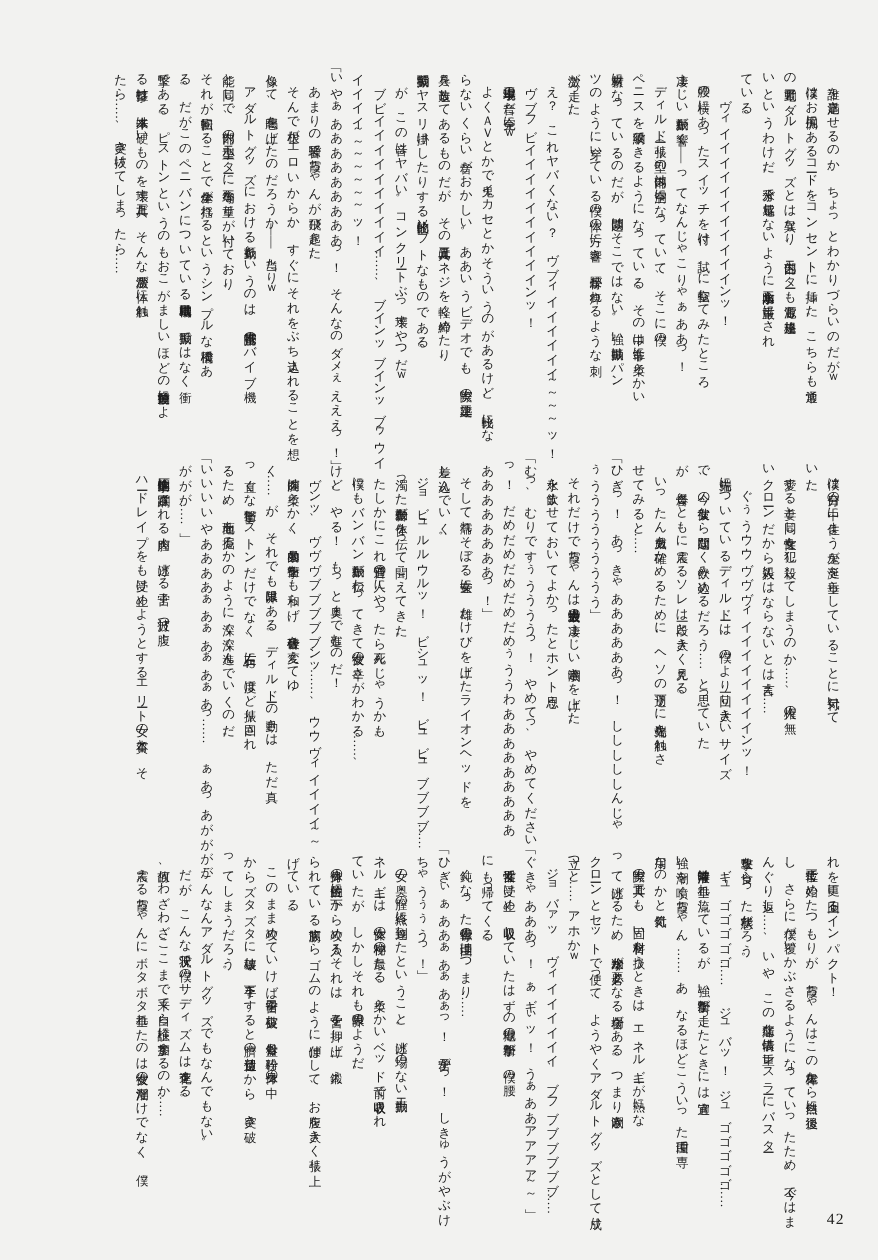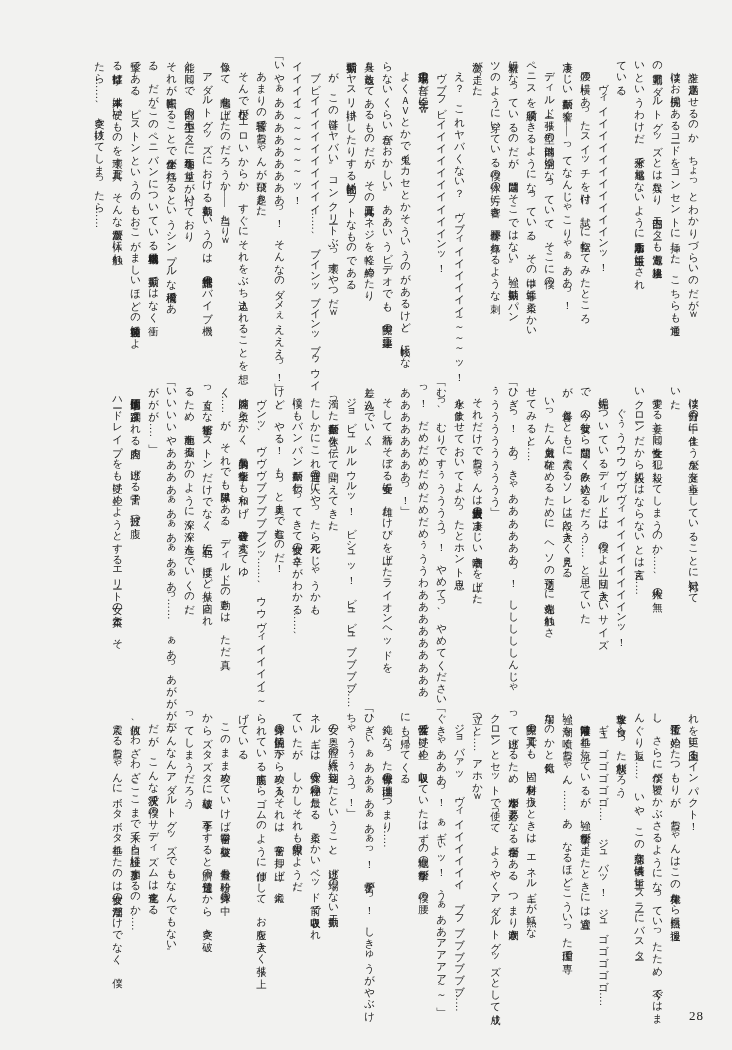--- a/index.html
+++ b/index.html
@@ -158,14 +158,14 @@
         <p class="line">げている。</p>
         <p class="line">　このまま攻めていけば子宮口を突破し、骨盤も粉砕、身体の中</p>
         <p class="line">からズタズタに破壊し、下手をすると臍の位置辺りから、突き破</p>
         <p class="line">ってしまうだろう。</p>
         <p class="line">　こんなんアダルトグッズでもなんでもない。</p>
         <p class="line">　だが、こんな状況で僕のサディズムは進化する。</p>
         <p class="line">　何故、わざわざここまで来て自ら検証に参加するのか……</p>
         <p class="line">　震える霞ちゃんにボタボタ垂れたのは彼女の淫潮だけでなく、僕</p>
       </section>
   </div>
-  <div class="page-number">28</div>
+  <div class="page-number">42</div>
 </div>
 
 </body></html>

